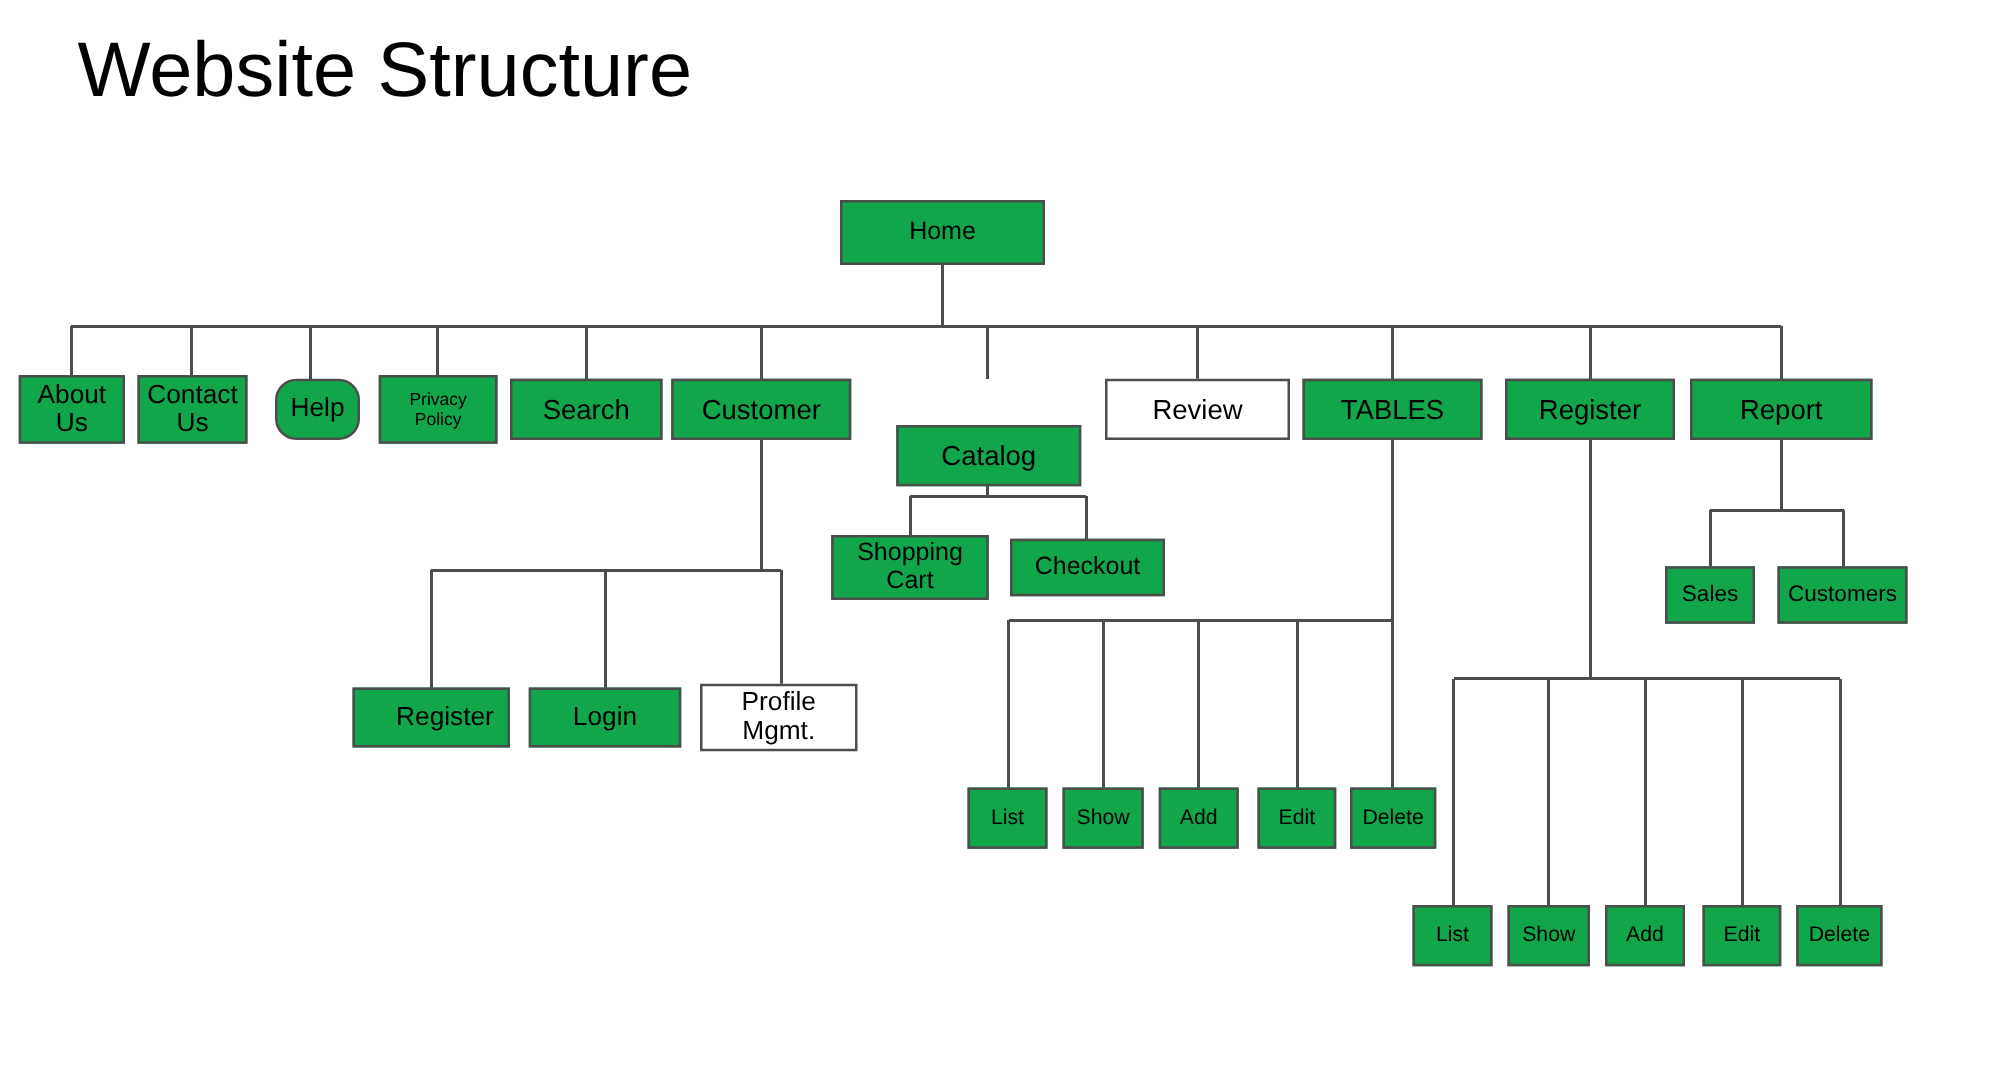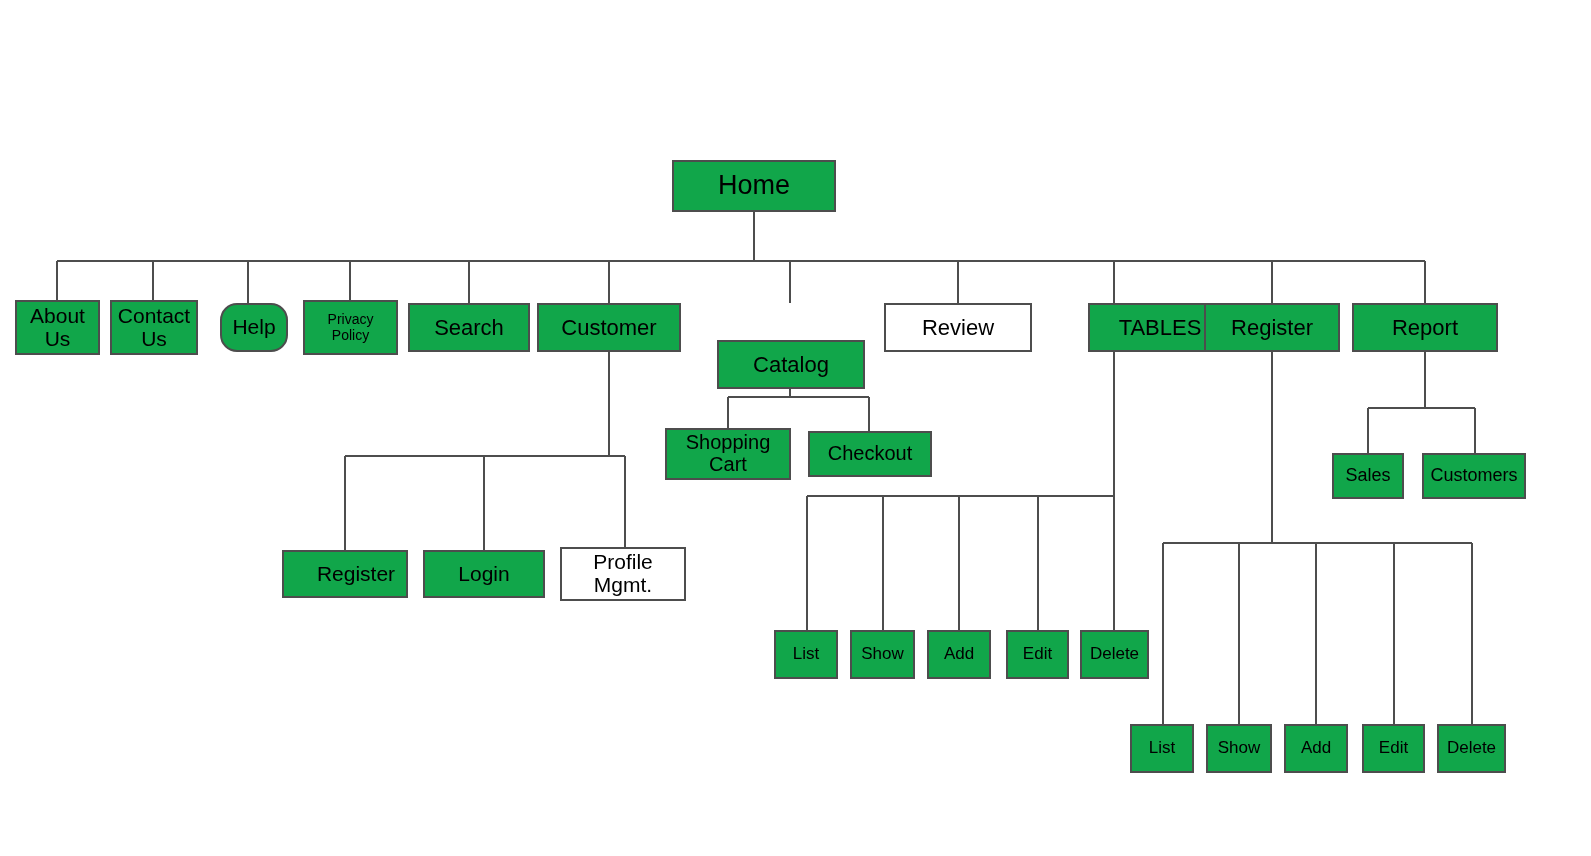--- a/index.html
+++ b/index.html
@@ -51,20 +51,21 @@
     overflow: hidden;
   }
   .node.green { background: #11a64a; }
   .node.white { background: #ffffff; }
 </style>
 </head>
 <body>
 
 <div id="canvas">
 
+  <div id="title">Website Structure</div>
 
   <svg id="edges" viewBox="0 0 1591 856" xmlns="http://www.w3.org/2000/svg">
       <line x1="754" y1="212" x2="754" y2="261" stroke="#4d4d4d" stroke-width="2.4" shape-rendering="crispEdges"></line>
       <line x1="57" y1="261" x2="1425" y2="261" stroke="#4d4d4d" stroke-width="2.4" shape-rendering="crispEdges"></line>
       <line x1="57" y1="261" x2="57" y2="300" stroke="#4d4d4d" stroke-width="2.4" shape-rendering="crispEdges"></line>
       <line x1="153" y1="261" x2="153" y2="300" stroke="#4d4d4d" stroke-width="2.4" shape-rendering="crispEdges"></line>
       <line x1="248" y1="261" x2="248" y2="303" stroke="#4d4d4d" stroke-width="2.4" shape-rendering="crispEdges"></line>
       <line x1="350" y1="261" x2="350" y2="300" stroke="#4d4d4d" stroke-width="2.4" shape-rendering="crispEdges"></line>
       <line x1="469" y1="261" x2="469" y2="303" stroke="#4d4d4d" stroke-width="2.4" shape-rendering="crispEdges"></line>
       <line x1="609" y1="261" x2="609" y2="303" stroke="#4d4d4d" stroke-width="2.4" shape-rendering="crispEdges"></line>
@@ -95,33 +96,33 @@
       <line x1="1316" y1="543" x2="1316" y2="724" stroke="#4d4d4d" stroke-width="2.4" shape-rendering="crispEdges"></line>
       <line x1="1394" y1="543" x2="1394" y2="724" stroke="#4d4d4d" stroke-width="2.4" shape-rendering="crispEdges"></line>
       <line x1="1472" y1="543" x2="1472" y2="724" stroke="#4d4d4d" stroke-width="2.4" shape-rendering="crispEdges"></line>
       <line x1="1425" y1="352" x2="1425" y2="408" stroke="#4d4d4d" stroke-width="2.4" shape-rendering="crispEdges"></line>
       <line x1="1368" y1="408" x2="1475" y2="408" stroke="#4d4d4d" stroke-width="2.4" shape-rendering="crispEdges"></line>
       <line x1="1368" y1="408" x2="1368" y2="453" stroke="#4d4d4d" stroke-width="2.4" shape-rendering="crispEdges"></line>
       <line x1="1475" y1="408" x2="1475" y2="453" stroke="#4d4d4d" stroke-width="2.4" shape-rendering="crispEdges"></line>
     </svg>
 
   <div id="nodes">
-      <div class="node green" style="left: 672px; top: 160px; width: 164px; height: 52px; font-size: 27px;"><span>Home</span></div>
+      <div class="node green" style="left: 672px; top: 160px; width: 164px; height: 52px; font-size: 20px;"><span>Home</span></div>
       <div class="node green" style="left: 15px; top: 300px; width: 85px; height: 55px; font-size: 21px;"><span>About
 Us</span></div>
       <div class="node green" style="left: 110px; top: 300px; width: 88px; height: 55px; font-size: 21px;"><span>Contact
 Us</span></div>
       <div class="node green" style="left: 220px; top: 303px; width: 68px; height: 49px; font-size: 21px; border-radius: 17px;"><span>Help</span></div>
       <div class="node green" style="left: 303px; top: 300px; width: 95px; height: 55px; font-size: 14px;"><span>Privacy
 Policy</span></div>
       <div class="node green" style="left: 408px; top: 303px; width: 122px; height: 49px; font-size: 22px;"><span>Search</span></div>
       <div class="node green" style="left: 537px; top: 303px; width: 144px; height: 49px; font-size: 22px;"><span>Customer</span></div>
       <div class="node green" style="left: 717px; top: 303px; width: 148px; height: 49px; font-size: 22px; margin-top: 37px;"><span>Catalog</span></div>
       <div class="node white" style="left: 884px; top: 303px; width: 148px; height: 49px; font-size: 22px;"><span>Review</span></div>
-      <div class="node green" style="left: 1042px; top: 303px; width: 144px; height: 49px; font-size: 22px; margin-left: 46px;"><span>TABLES</span></div>
+      <div class="node green" style="left: 1042px; top: 303px; width: 144px; height: 49px; font-size: 22px;"><span>TABLES</span></div>
       <div class="node green" style="left: 1204px; top: 303px; width: 136px; height: 49px; font-size: 22px;"><span>Register</span></div>
       <div class="node green" style="left: 1352px; top: 303px; width: 146px; height: 49px; font-size: 22px;"><span>Report</span></div>
       <div class="node green" style="left: 665px; top: 428px; width: 126px; height: 52px; font-size: 20px;"><span>Shopping
 Cart</span></div>
       <div class="node green" style="left: 808px; top: 431px; width: 124px; height: 46px; font-size: 20px;"><span>Checkout</span></div>
       <div class="node green" style="left: 1332px; top: 453px; width: 72px; height: 46px; font-size: 18px;"><span>Sales</span></div>
       <div class="node green" style="left: 1422px; top: 453px; width: 104px; height: 46px; font-size: 18px;"><span>Customers</span></div>
       <div class="node green" style="left: 282px; top: 550px; width: 126px; height: 48px; font-size: 21px; padding-left: 24px;"><span>Register</span></div>
       <div class="node green" style="left: 423px; top: 550px; width: 122px; height: 48px; font-size: 21px; text-align: center;"><span>Login</span></div>
       <div class="node white" style="left: 560px; top: 547px; width: 126px; height: 54px; font-size: 21px;"><span>Profile

